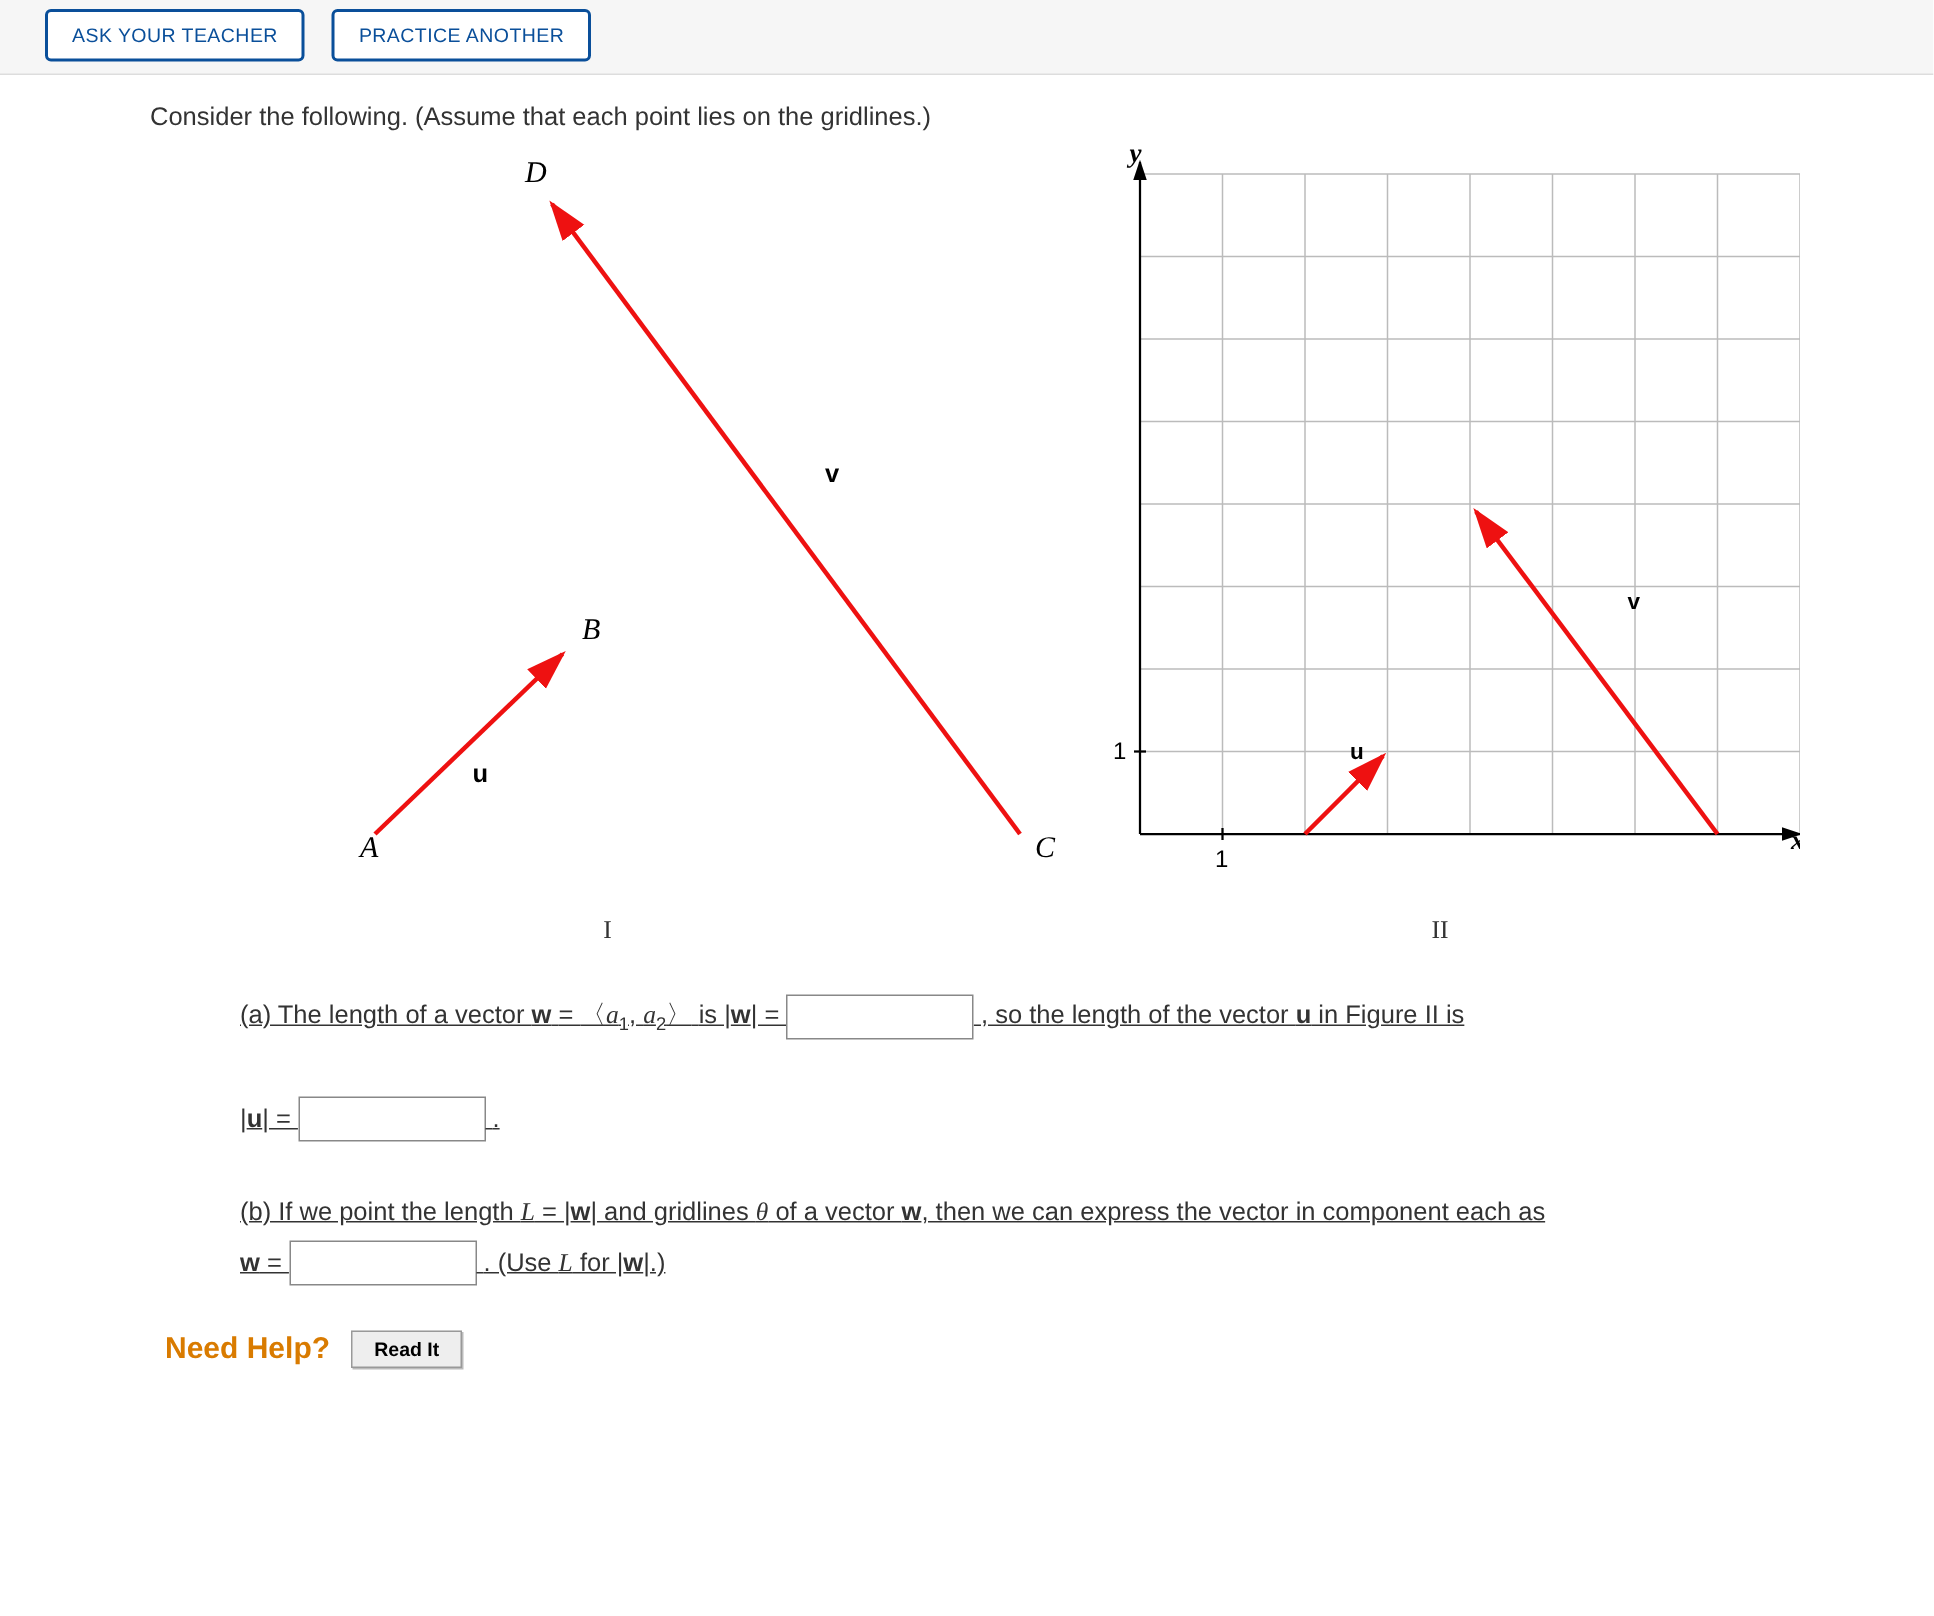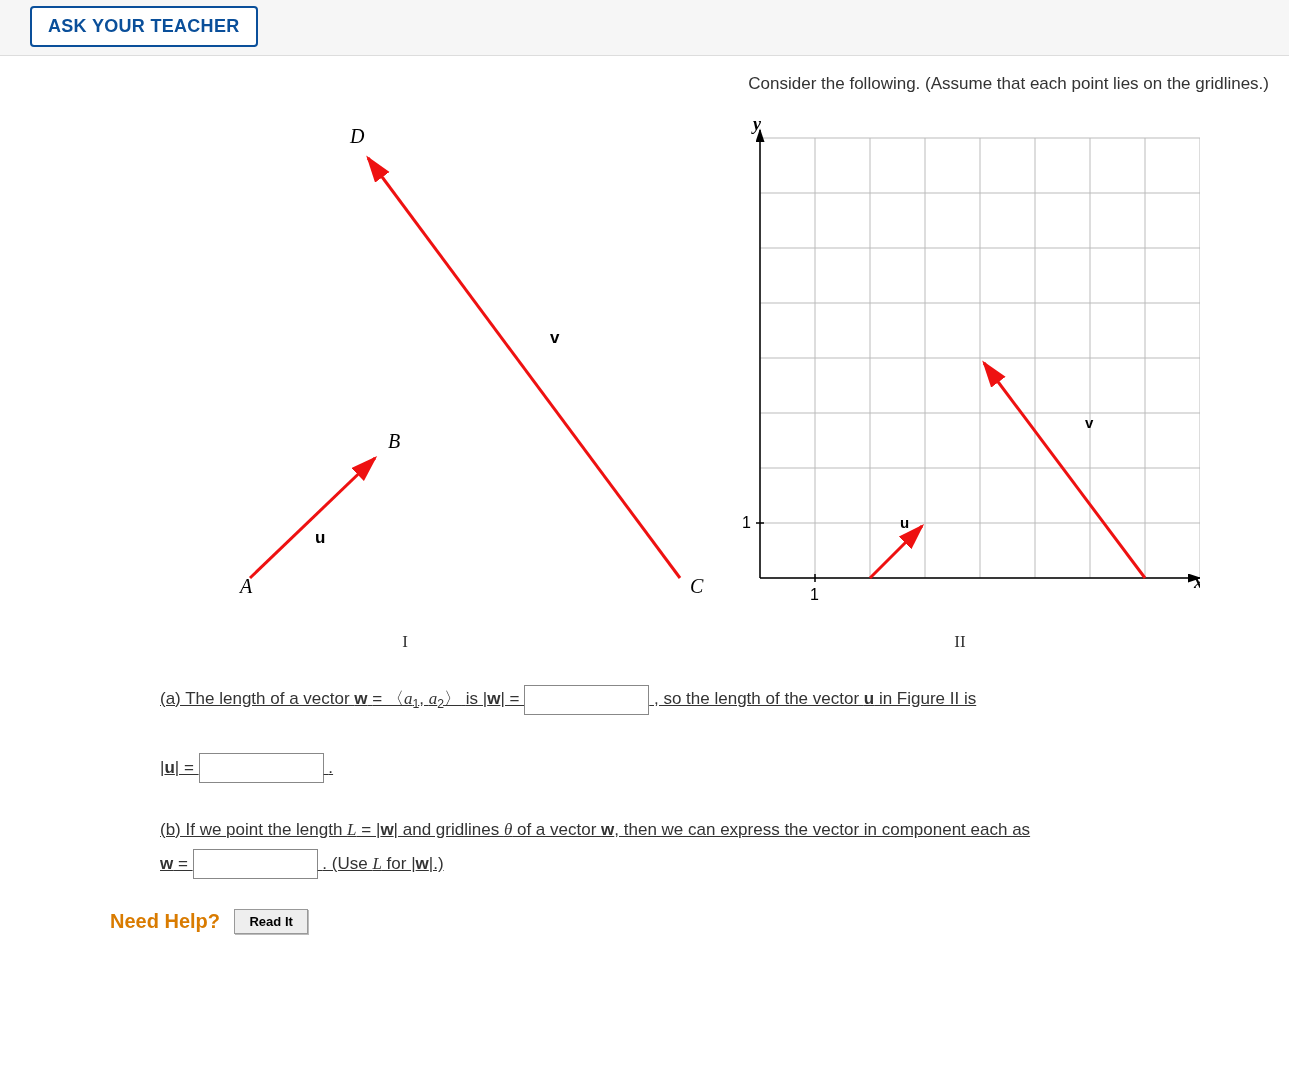--- a/index.html
+++ b/index.html
@@ -14,35 +14,34 @@
     background: #f6f6f6;
     border-bottom: 1px solid #ddd;
     padding: 6px 12px 8px 30px;
     display: flex;
     gap: 18px;
   }
   .btn-outline {
     background: #fff;
     border: 2px solid #0a4f9a;
     color: #0a4f9a;
-    font-weight: 700;
-    font-size: 18px;
+    font-weight: 400;
+    font-size: 13px;
     padding: 8px 16px;
     border-radius: 4px;
     cursor: pointer;
     letter-spacing: 0.3px;
   }
   .content {
     padding: 18px 20px 40px 100px;
   }
   .instr {
     color: #333;
     font-size: 17px;
-    margin-bottom: 24px;
-    text-align: right;
+    margin-bottom: 8px;
   }
   .figures {
     display: flex;
     gap: 10px;
     align-items: flex-start;
     margin-bottom: 30px;
   }
   .fig-col { display: flex; flex-direction: column; align-items: center; }
   .fig-label {
     font-family: Georgia, "Times New Roman", serif;
@@ -86,20 +85,21 @@
   }
   .helprow { margin-left: 10px; margin-top: 28px; }
   svg text.ital { font-family: Georgia, "Times New Roman", serif; font-style: italic; }
   svg text.bold { font-weight: 700; }
 </style>
 </head>
 <body>
 
 <div class="topbar">
   <button class="btn-outline">ASK YOUR TEACHER</button>
+  <button class="btn-outline">PRACTICE ANOTHER</button>
 </div>
 
 <div class="content">
 
   <div class="instr">Consider the following. (Assume that each point lies on the gridlines.)</div>
 
   <div class="figures">
 
     <div class="fig-col">
       <svg width="610" height="500" viewBox="0 0 610 500">

